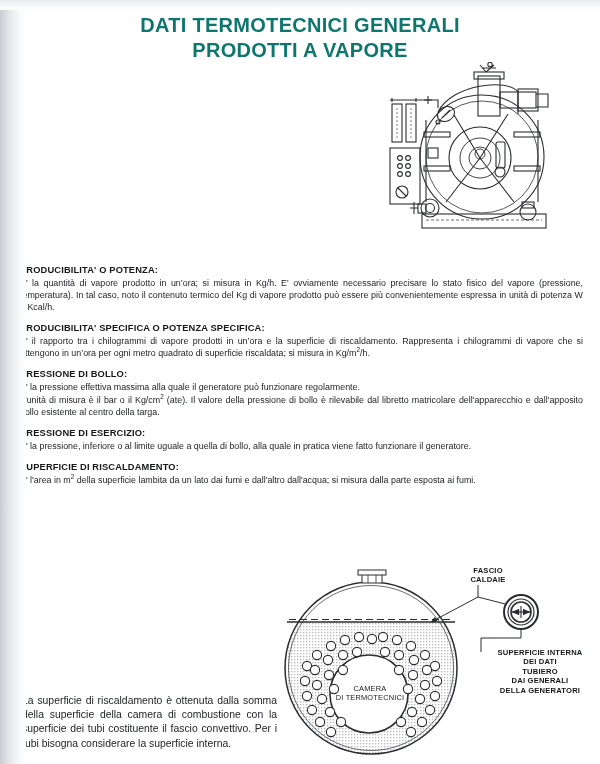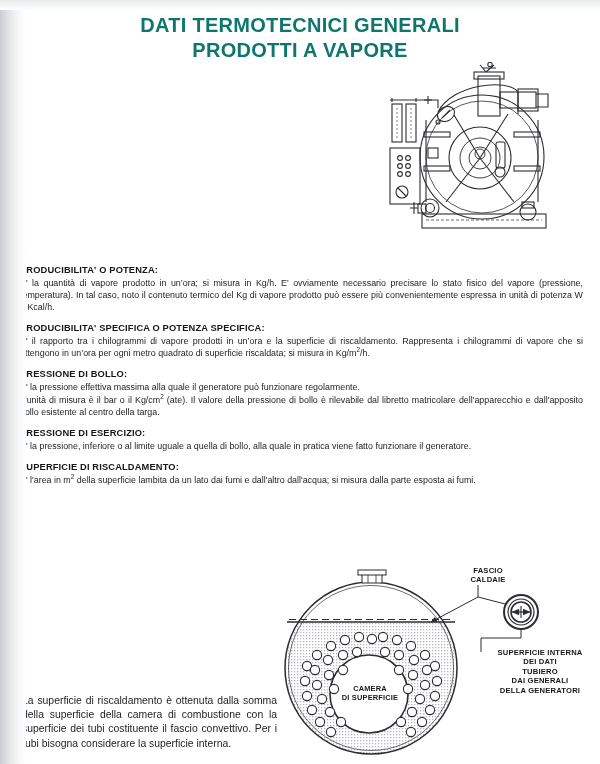--- a/index.html
+++ b/index.html
@@ -76,21 +76,21 @@
   .diagram{position:absolute;left:255px;top:560px;width:345px;height:204px;}
   .lbl{
     position:absolute;
     font-size:7.6px;font-weight:bold;line-height:9.4px;
     letter-spacing:0.2px;color:#15171a;text-align:center;
   }
   .lbl-fascio{left:452px;top:566px;width:72px;}
   .lbl-interna{left:474px;top:648px;width:132px;}
   .lbl-camera{
     position:absolute;left:318px;top:684px;width:104px;
-    font-size:7.4px;font-weight:bold;line-height:9.2px;
+    font-size:7.4px;font-weight:normal;line-height:9.2px;
     text-align:center;color:#15171a;letter-spacing:0.2px;
   }
 </style>
 </head>
 <body>
 
 <div class="page">
 
   <div class="title-block">
     <div class="title-line">DATI TERMOTECNICI GENERALI</div>
@@ -304,19 +304,19 @@
   <div class="lbl lbl-interna" id="interna-host">
       <div>SUPERFICIE INTERNA</div>
       <div>DEI DATI</div>
       <div>TUBIERO</div>
       <div>DAI GENERALI</div>
       <div>DELLA GENERATORI</div>
     </div>
 
   <div class="lbl-camera">
     <div>CAMERA</div>
-    <div>DI SUPERFICIE</div>
+    <div>DI TERMOTECNICI</div>
   </div>
 
 </div>
 
 <div class="scan-edge-left"></div>
 <div class="scan-edge-top"></div>
 
 </body></html>

